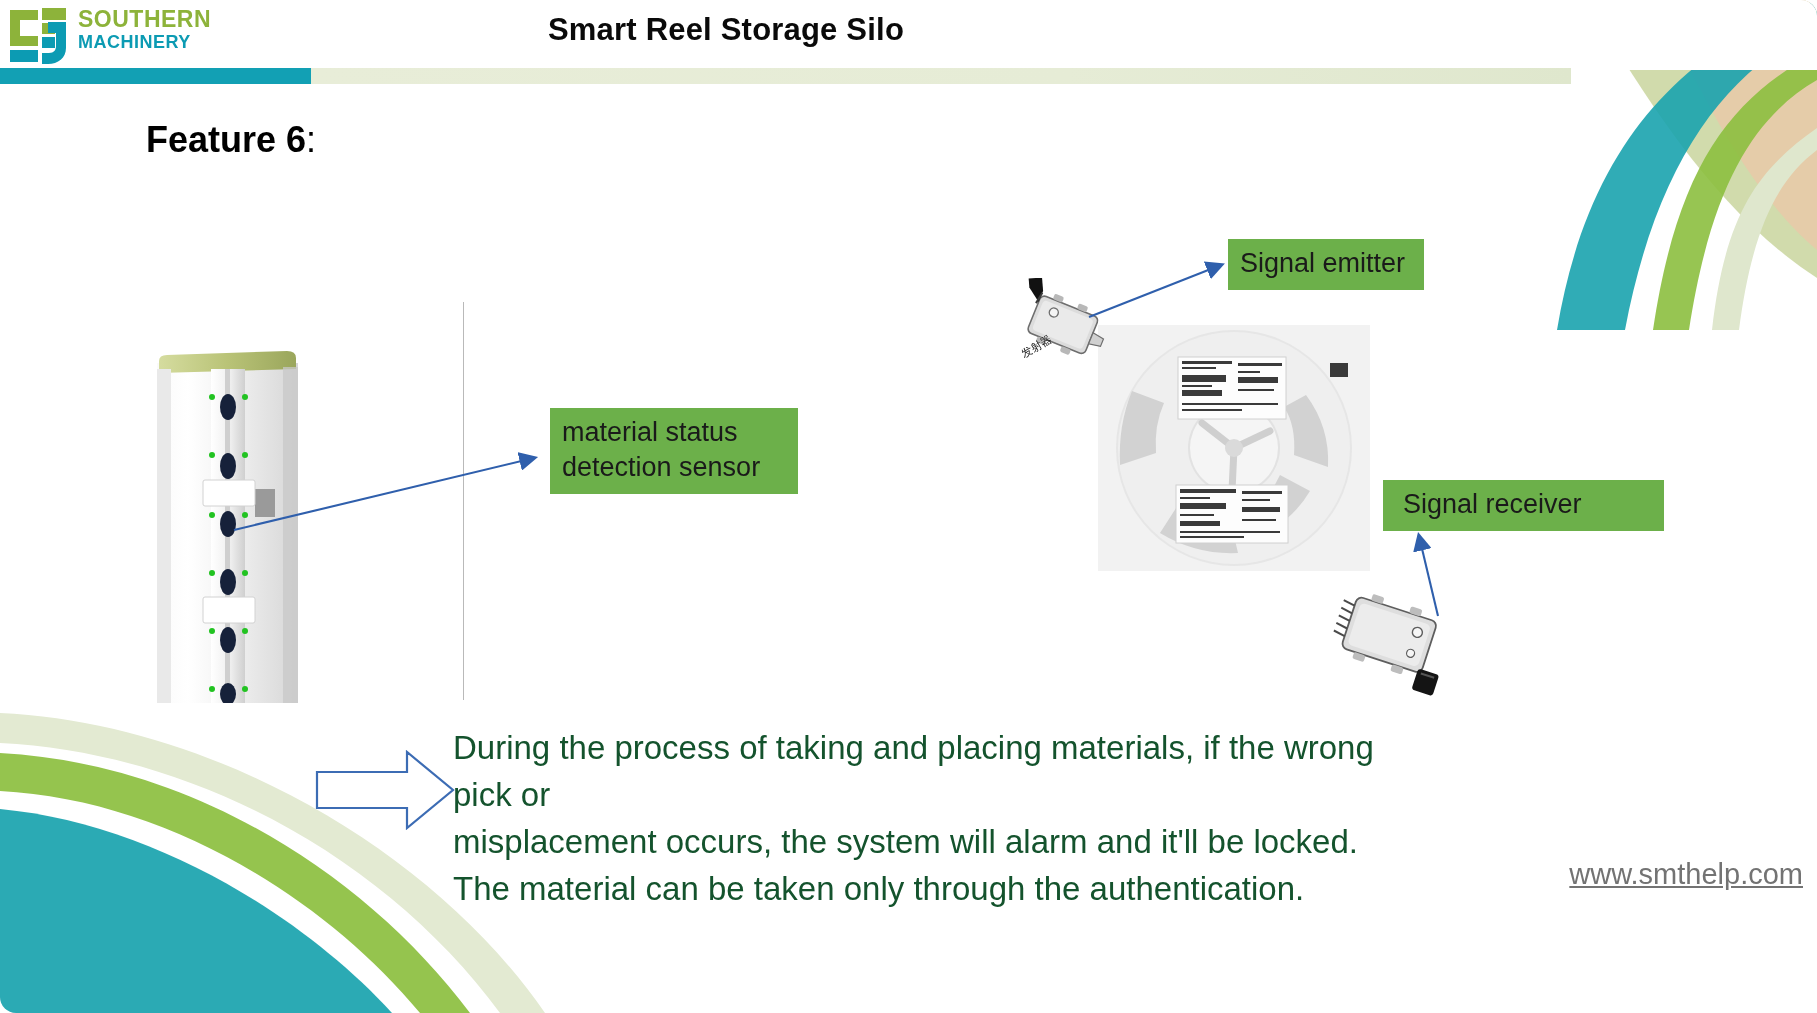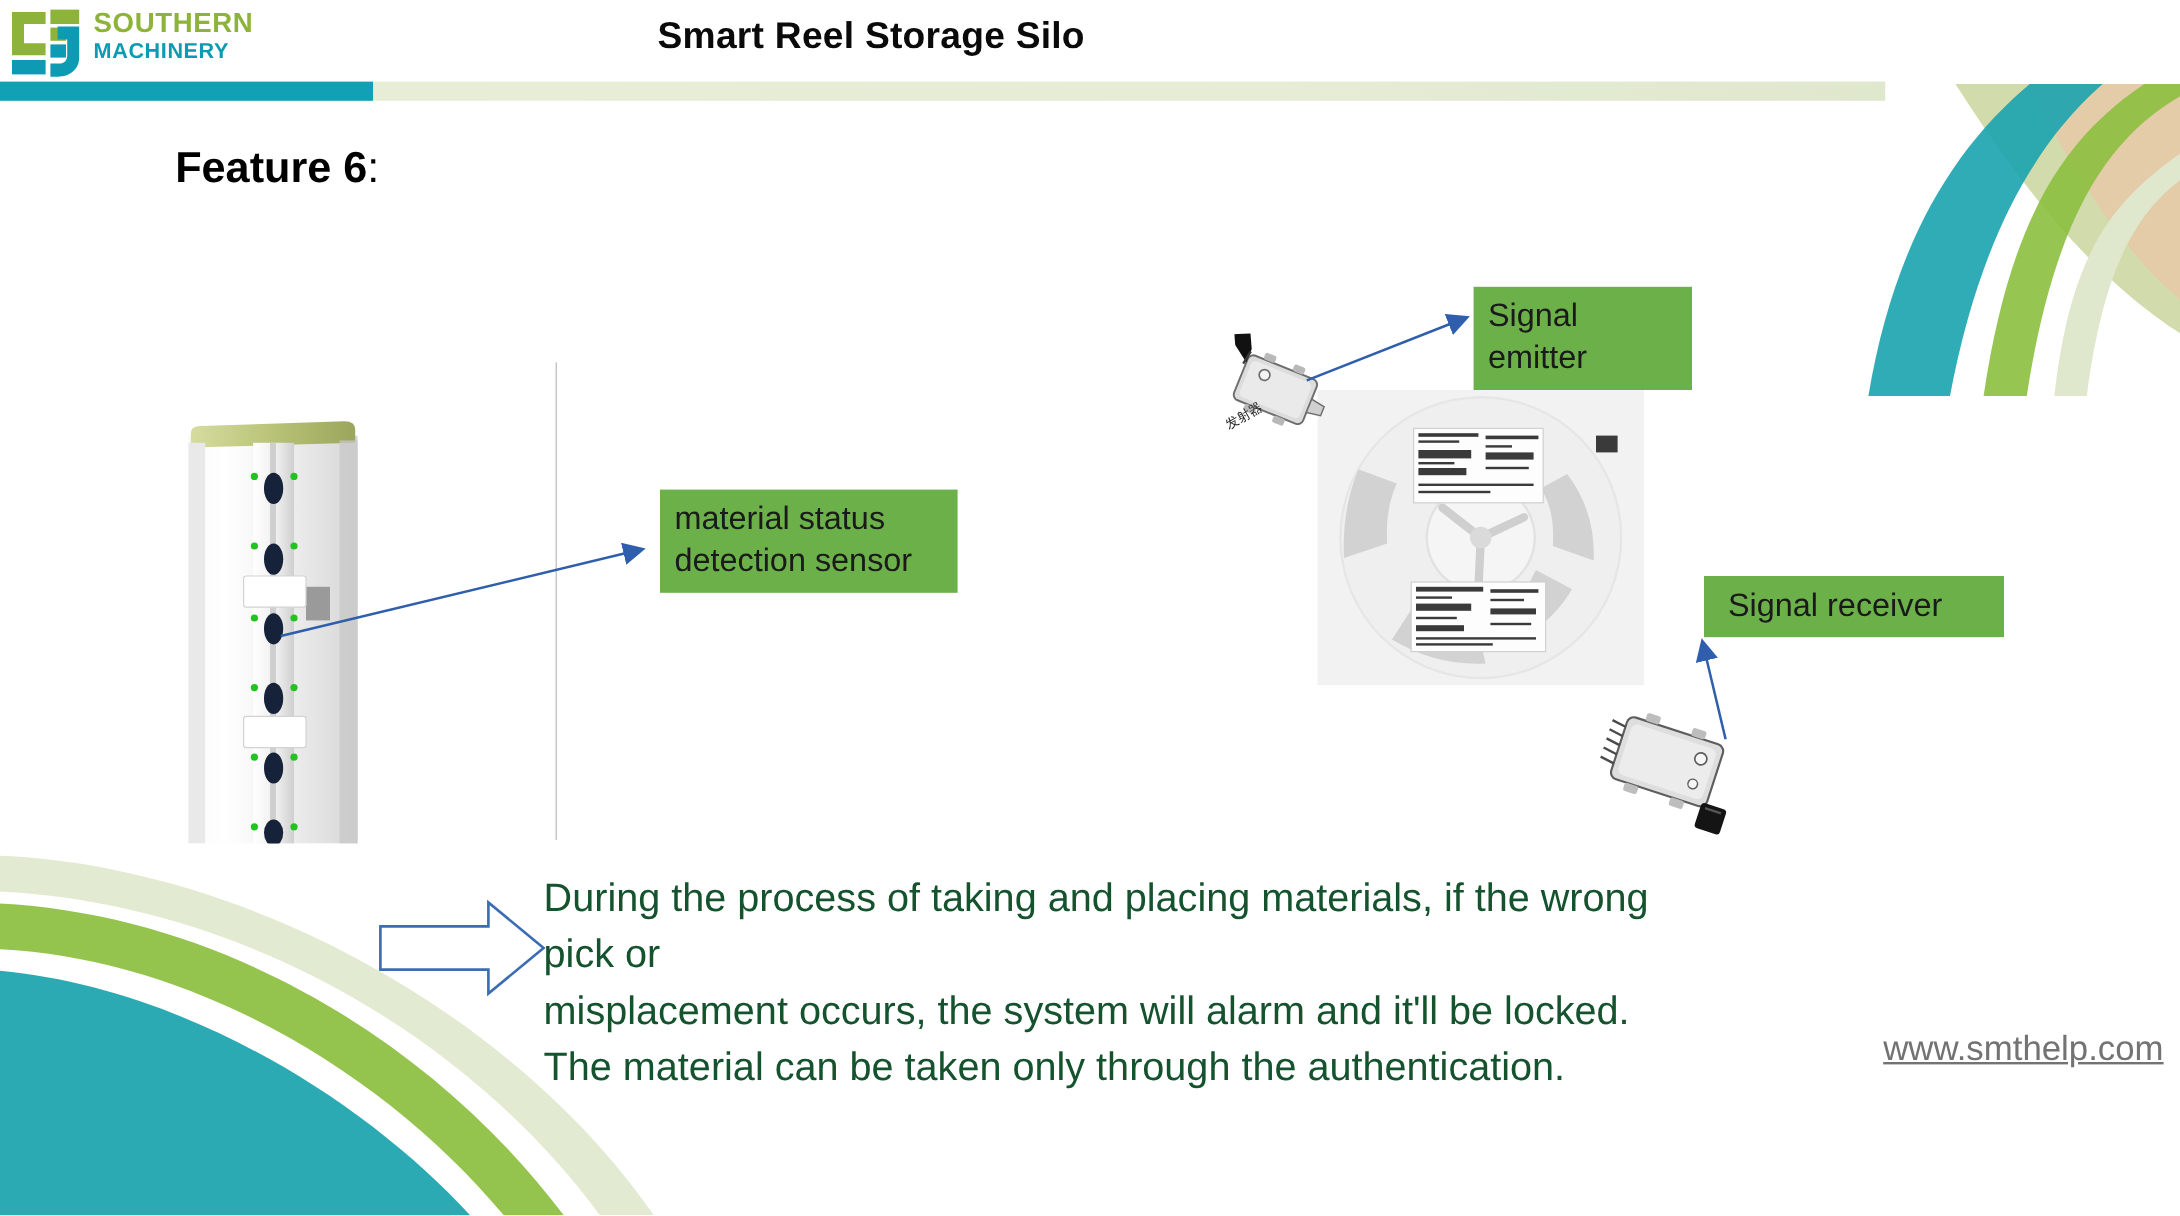--- a/index.html
+++ b/index.html
@@ -7,20 +7,21 @@
     width: 1817px; height: 1013px;
     background: #ffffff;
     font-family: "Liberation Sans", sans-serif;
     overflow: hidden;
   }
   #slide {
     position: relative;
     width: 1817px; height: 1013px;
     background: #ffffff;
     overflow: hidden;
+    border-radius: 16px;
   }
 
   
   .deco { position: absolute; pointer-events: none; }
   #deco-top-right { top: 0; right: 0; width: 560px; height: 330px; }
   #deco-bottom-left { bottom: 0; left: 0; width: 560px; height: 300px; }
 
   
   #header {
     position: absolute; top: 0; left: 0;
@@ -95,22 +96,22 @@
   .green-label {
     position: absolute;
     background: #6CB04A;
     color: #1a1a1a;
     font-size: 27px;
     line-height: 1.30;
     padding: 7px 12px 9px 12px;
     white-space: pre-line;
   }
   #label-material-status { left: 550px; top: 408px; width: 248px; }
-  #label-signal-emitter  { left: 1228px; top: 239px; width: 182px; }
-  #label-signal-receiver { left: 1420px; top: 480px; width: 250px; padding-left: 20px; }
+  #label-signal-emitter  { left: 1228px; top: 239px; width: 196px; }
+  #label-signal-receiver { left: 1383px; top: 480px; width: 281px; padding-left: 20px; }
 
   
   .arrow-svg { position: absolute; pointer-events: none; overflow: visible; }
 
   
   #reel-photo {
     position: absolute; left: 1098px; top: 325px;
     width: 272px; height: 246px;
     background: #f4f4f4;
     overflow: hidden;

